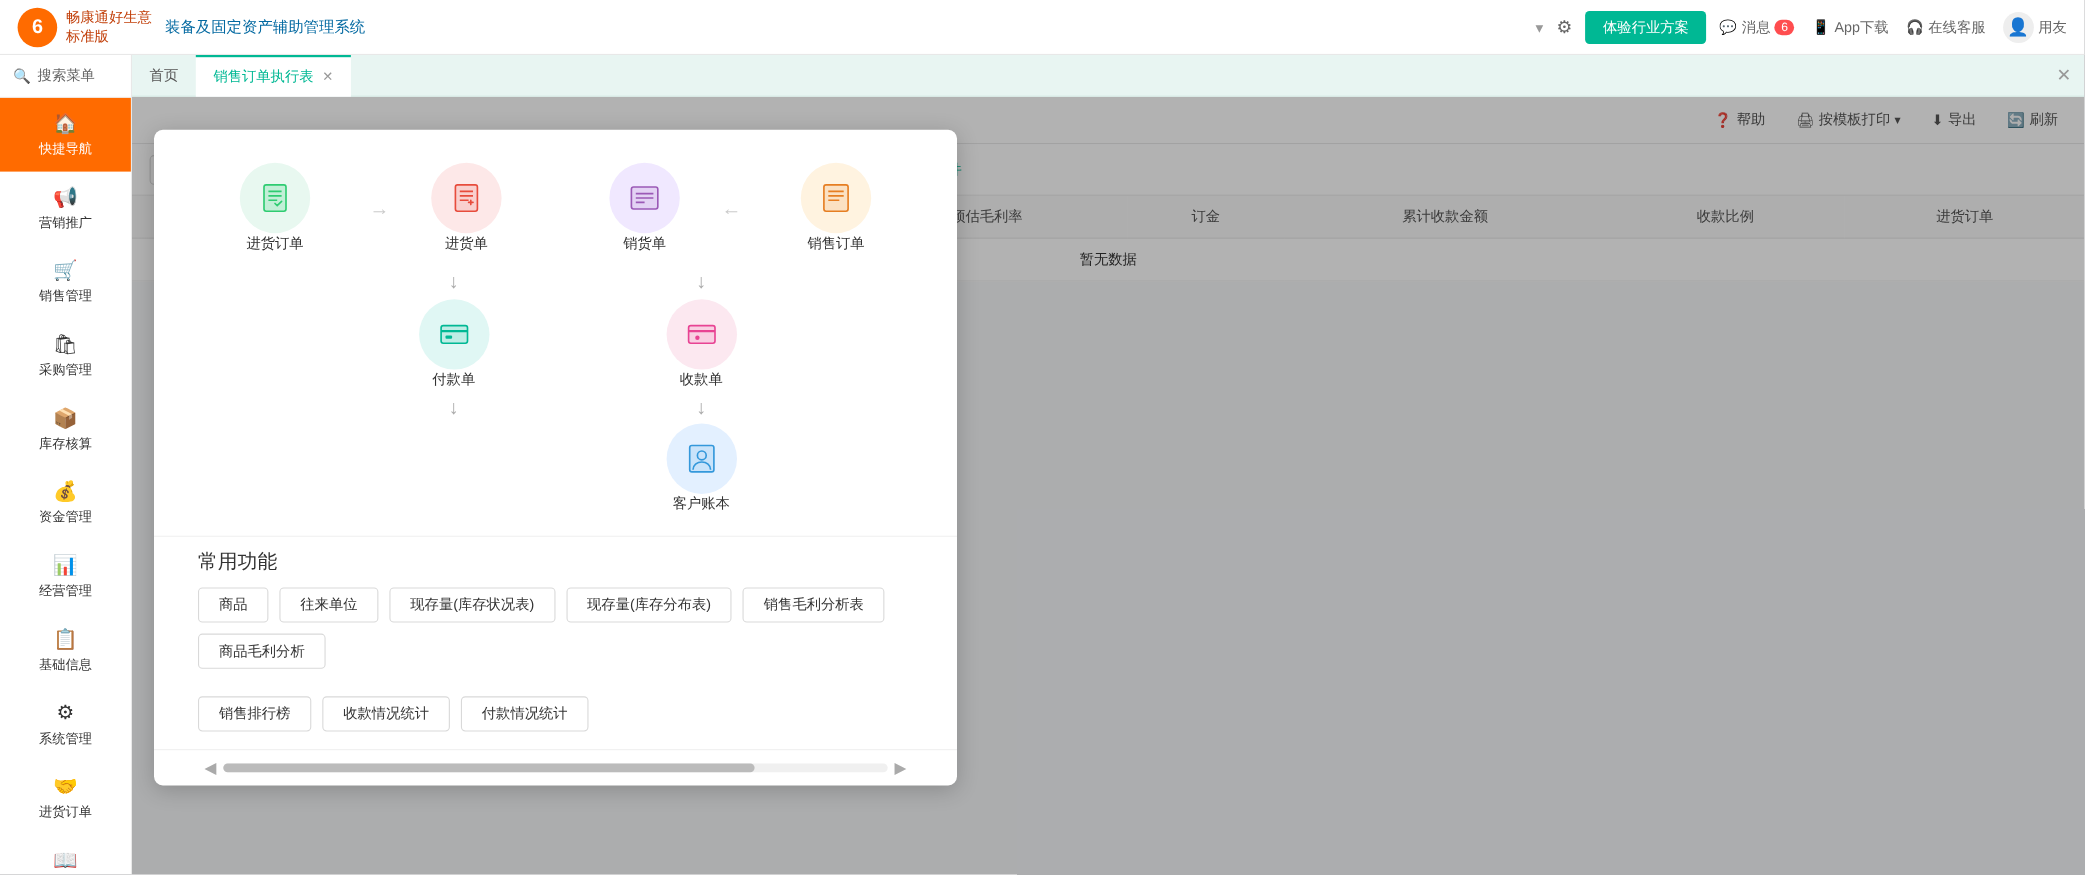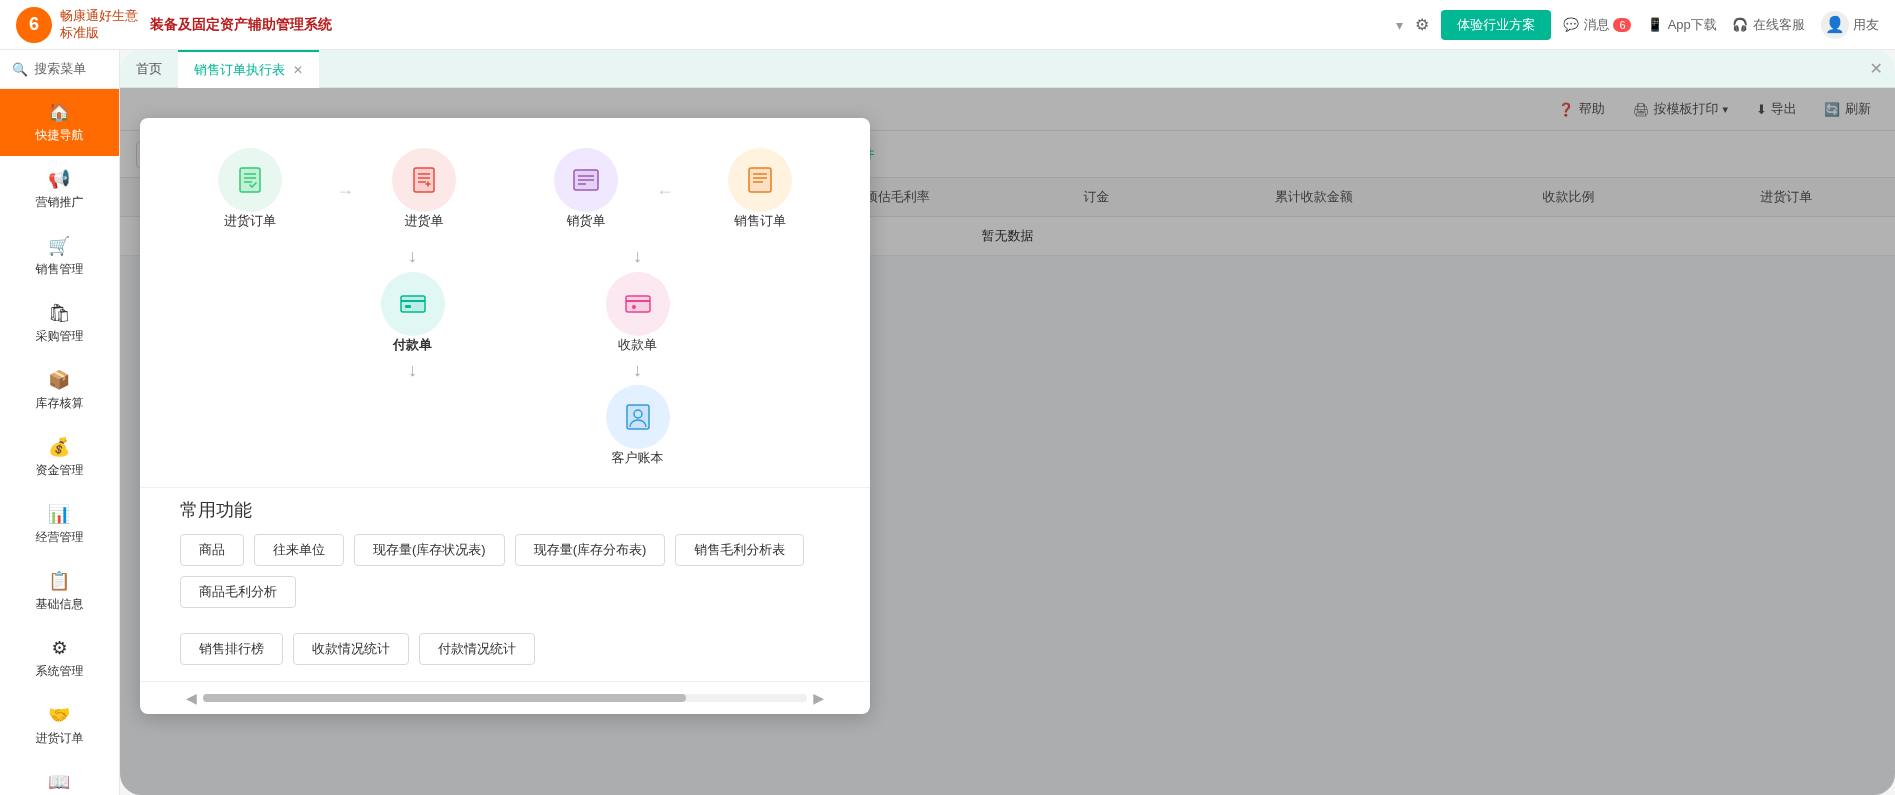--- a/index.html
+++ b/index.html
@@ -10,38 +10,38 @@
 
     
     .top-header {
       display: flex; align-items: center; height: 50px;
       background: #fff; border-bottom: 1px solid #e8e8e8;
       padding: 0 16px; gap: 12px;
     }
     .logo-area { display: flex; align-items: center; gap: 8px; min-width: 120px; }
     .logo-icon { width: 36px; height: 36px; background: #ff6b00; border-radius: 50%; display: flex; align-items: center; justify-content: center; color: white; font-size: 18px; font-weight: bold; }
     .logo-text { color: #c2410c; font-size: 13px; line-height: 1.3; }
-    .system-title { color: #b91c1c; font-size: 14px; font-weight: 700; flex: 1; }
+    .system-title { color: #0369a1; font-size: 14px; font-weight: 400; flex: 1; }
     .header-right { display: flex; align-items: center; gap: 16px; margin-left: auto; }
     .header-btn { display: flex; align-items: center; gap: 4px; color: #666; font-size: 13px; cursor: pointer; }
     .badge { background: #ff4d4f; color: white; border-radius: 10px; font-size: 11px; padding: 1px 5px; min-width: 18px; text-align: center; }
     .experience-btn { background: #00b894; color: white; border: none; border-radius: 4px; padding: 6px 16px; font-size: 13px; cursor: pointer; }
 
     
     .main-layout { display: flex; flex: 1; overflow: hidden; }
 
     
     .sidebar { width: 120px; background: #fff; border-right: 1px solid #e8e8e8; display: flex; flex-direction: column; }
     .sidebar-search { display: flex; align-items: center; gap: 6px; padding: 10px 12px; border-bottom: 1px solid #f0f0f0; color: #666; font-size: 13px; cursor: pointer; }
     .sidebar-item { display: flex; flex-direction: column; align-items: center; gap: 4px; padding: 12px 8px; color: #333; font-size: 12px; cursor: pointer; transition: background 0.2s; }
     .sidebar-item .item-icon { font-size: 18px; }
     .sidebar-item.nav-home { background: #ff6b00; color: white; }
 
     
-    .content-area { flex: 1; display: flex; flex-direction: column; overflow: hidden; border-radius: 21px; }
+    .content-area { flex: 1; display: flex; flex-direction: column; overflow: hidden; }
 
     
     .tab-bar { display: flex; align-items: center; background: #e8f5f2; border-bottom: 1px solid #d0e8e0; height: 38px; }
     .tab { display: flex; align-items: center; padding: 0 16px; height: 38px; font-size: 13px; cursor: pointer; color: #555; gap: 8px; }
     .tab.active { background: #fff; color: #00b894; border-top: 2px solid #00b894; font-weight: 500; }
     .tab-close { font-size: 12px; color: #999; cursor: pointer; }
     .tab-bar-close { margin-left: auto; padding: 0 12px; font-size: 16px; color: #999; cursor: pointer; }
 
     
     .page-content { flex: 1; overflow: auto; background: #f7f8fa; padding: 0; position: relative; }
@@ -346,21 +346,21 @@
                       </svg>
                   </div>
                   <span class="flow-label">销售订单</span>
                 </div>
               </div>
 
               <div style="display:flex;justify-content:space-around;align-items:flex-start;">
 
                 <div style="display:flex;flex-direction:column;align-items:center;margin-left:120px;">
                   <span style="color:#aaa;font-size:18px;line-height:1.2;">↓</span>
-                  <div class="flow-box" style="margin-top:4px;font-weight:bold;">
+                  <div class="flow-box" style="margin-top:4px;">
                     <div class="flow-circle circle-teal">
                       <svg width="32" height="32" viewBox="0 0 32 32" fill="none">
                           <rect x="4" y="8" width="24" height="16" rx="2" fill="#00b894" opacity="0.15"></rect>
                           <rect x="4" y="8" width="24" height="16" rx="2" stroke="#00b894" stroke-width="1.5"></rect>
                           <line x1="4" y1="13" x2="28" y2="13" stroke="#00b894" stroke-width="2"></line>
                           <rect x="8" y="17" width="6" height="3" rx="1" fill="#00b894"></rect>
                         </svg>
                     </div>
                     <span class="flow-label">付款单</span>
                   </div>

